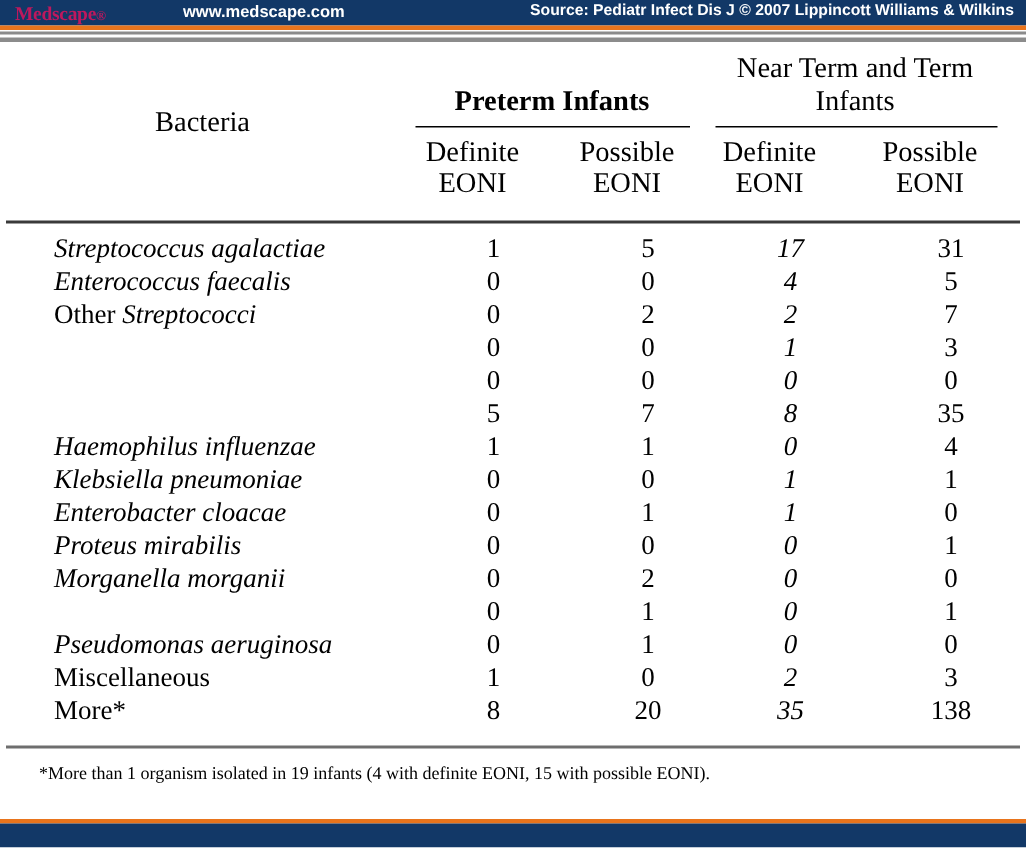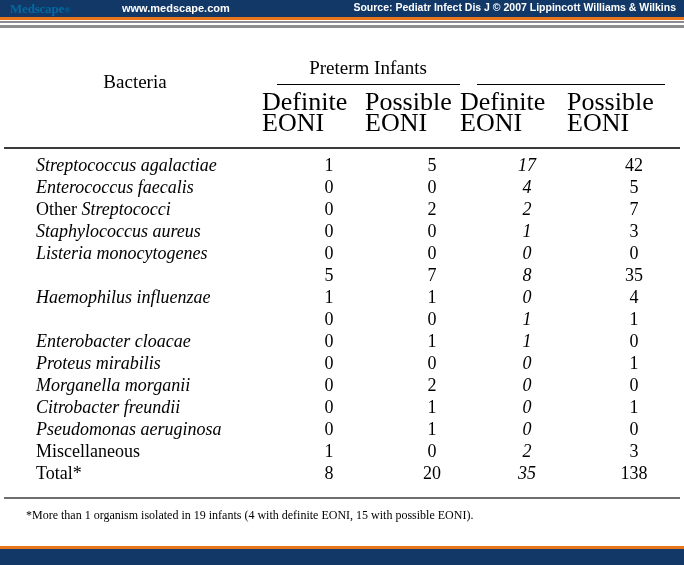--- a/index.html
+++ b/index.html
@@ -25,21 +25,21 @@
     height: 17px;
     background: #123867;
   }
   #medscape-logo {
     position: absolute;
     left: 10px;
     top: 1px;
     font-family: "Liberation Serif", "DejaVu Serif", serif;
     font-size: 13px;
     font-weight: bold;
-    color: #0369a1;
+    color: #be185d;
     letter-spacing: -0.2px;
     white-space: nowrap;
     text-align: right;
   }
   #medscape-logo .reg {
     font-size: 9px;
     vertical-align: 0px;
   }
   #medscape-url {
     position: absolute;
@@ -97,20 +97,21 @@
   .group-head {
     position: absolute;
     text-align: center;
     font-size: 19px;
     line-height: 22px;
   }
   #group-head-preterm {
     left: 270px;
     top: 29px;
     width: 196px;
+    font-weight: bold;
   }
   #group-head-nearterm {
     left: 470px;
     top: 7px;
     width: 200px;
   }
   .group-rule {
     position: absolute;
     height: 1px;
     background: #000000;
@@ -120,22 +121,22 @@
     top: 56px;
     width: 183px;
   }
   #group-rule-nearterm {
     left: 477px;
     top: 56px;
     width: 188px;
   }
   .sub-head {
     position: absolute;
-    text-align: left;
-    font-size: 26px;
+    text-align: center;
+    font-size: 19px;
     line-height: 21px;
     top: 63px;
     width: 106px;
   }
   #sub-head-pt-def  { left: 262px; }
   #sub-head-pt-pos  { left: 365px; }
   #sub-head-nt-def  { left: 460px; }
   #sub-head-nt-pos  { left: 567px; }
 
   #rule-head-bottom {
@@ -242,20 +243,21 @@
 <div id="medscape-url">www.medscape.com</div>
 <div id="banner-orange-rule"></div>
 <div id="banner-gray-rule-a"></div>
 <div id="banner-gray-rule-b"></div>
 
 <div id="table-area">
 
   <div id="bacteria-head">Bacteria</div>
 
   <div class="group-head" id="group-head-preterm">Preterm Infants</div>
+  <div class="group-head" id="group-head-nearterm">Near Term and Term Infants</div>
 
   <div class="group-rule" id="group-rule-preterm"></div>
   <div class="group-rule" id="group-rule-nearterm"></div>
 
   <div class="sub-head" id="sub-head-pt-def">
     <div>Definite</div>
     <div>EONI</div>
   </div>
   <div class="sub-head" id="sub-head-pt-pos">
     <div>Possible</div>
@@ -271,64 +273,63 @@
   </div>
 
   <div id="rule-head-bottom"></div>
 
   <div id="rows">
       <div class="row">
         <div class="row-label">Streptococcus agalactiae</div>
         <div class="cell c0">1</div>
         <div class="cell c1">5</div>
         <div class="cell c2">17</div>
-        <div class="cell c3">42</div>
+        <div class="cell c3">31</div>
       </div>
       <div class="row">
         <div class="row-label">Enterococcus faecalis</div>
         <div class="cell c0">0</div>
         <div class="cell c1">0</div>
         <div class="cell c2">4</div>
         <div class="cell c3">5</div>
       </div>
       <div class="row">
         <div class="row-label roman"><span>Other </span><span class="ital">Streptococci</span></div>
         <div class="cell c0">0</div>
         <div class="cell c1">2</div>
         <div class="cell c2">2</div>
         <div class="cell c3">7</div>
       </div>
       <div class="row">
-        <div class="row-label">Staphylococcus aureus</div>
         <div class="cell c0">0</div>
         <div class="cell c1">0</div>
         <div class="cell c2">1</div>
         <div class="cell c3">3</div>
       </div>
       <div class="row">
-        <div class="row-label">Listeria monocytogenes</div>
         <div class="cell c0">0</div>
         <div class="cell c1">0</div>
         <div class="cell c2">0</div>
         <div class="cell c3">0</div>
       </div>
       <div class="row">
         <div class="cell c0">5</div>
         <div class="cell c1">7</div>
         <div class="cell c2">8</div>
         <div class="cell c3">35</div>
       </div>
       <div class="row">
         <div class="row-label">Haemophilus influenzae</div>
         <div class="cell c0">1</div>
         <div class="cell c1">1</div>
         <div class="cell c2">0</div>
         <div class="cell c3">4</div>
       </div>
       <div class="row">
+        <div class="row-label">Klebsiella pneumoniae</div>
         <div class="cell c0">0</div>
         <div class="cell c1">0</div>
         <div class="cell c2">1</div>
         <div class="cell c3">1</div>
       </div>
       <div class="row">
         <div class="row-label">Enterobacter cloacae</div>
         <div class="cell c0">0</div>
         <div class="cell c1">1</div>
         <div class="cell c2">1</div>
@@ -342,42 +343,41 @@
         <div class="cell c3">1</div>
       </div>
       <div class="row">
         <div class="row-label">Morganella morganii</div>
         <div class="cell c0">0</div>
         <div class="cell c1">2</div>
         <div class="cell c2">0</div>
         <div class="cell c3">0</div>
       </div>
       <div class="row">
-        <div class="row-label">Citrobacter freundii</div>
         <div class="cell c0">0</div>
         <div class="cell c1">1</div>
         <div class="cell c2">0</div>
         <div class="cell c3">1</div>
       </div>
       <div class="row">
         <div class="row-label">Pseudomonas aeruginosa</div>
         <div class="cell c0">0</div>
         <div class="cell c1">1</div>
         <div class="cell c2">0</div>
         <div class="cell c3">0</div>
       </div>
       <div class="row">
         <div class="row-label roman">Miscellaneous</div>
         <div class="cell c0">1</div>
         <div class="cell c1">0</div>
         <div class="cell c2">2</div>
         <div class="cell c3">3</div>
       </div>
       <div class="row">
-        <div class="row-label roman">Total*</div>
+        <div class="row-label roman">More*</div>
         <div class="cell c0">8</div>
         <div class="cell c1">20</div>
         <div class="cell c2">35</div>
         <div class="cell c3">138</div>
       </div>
     </div>
 
   <div id="rule-body-bottom"></div>
 </div>
 

